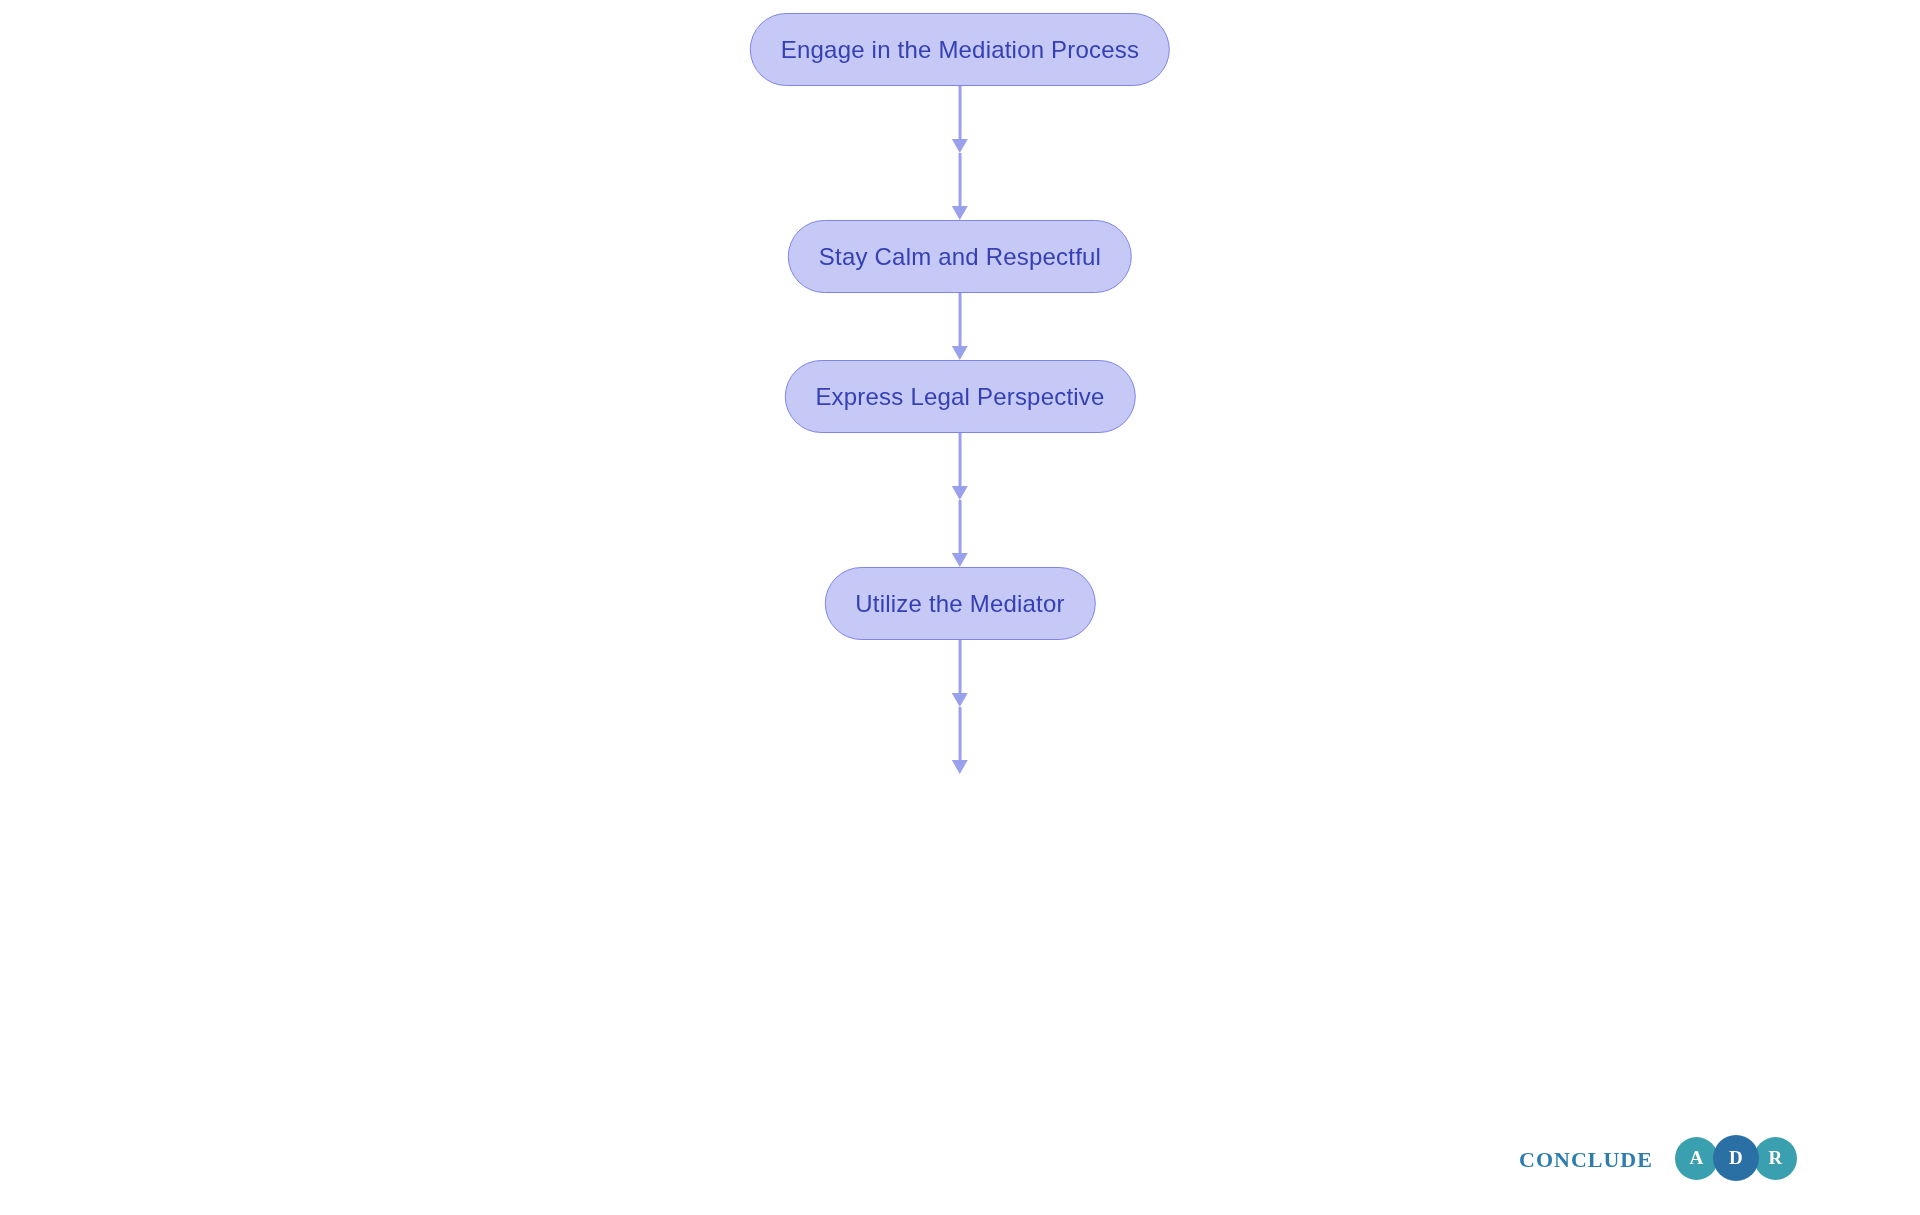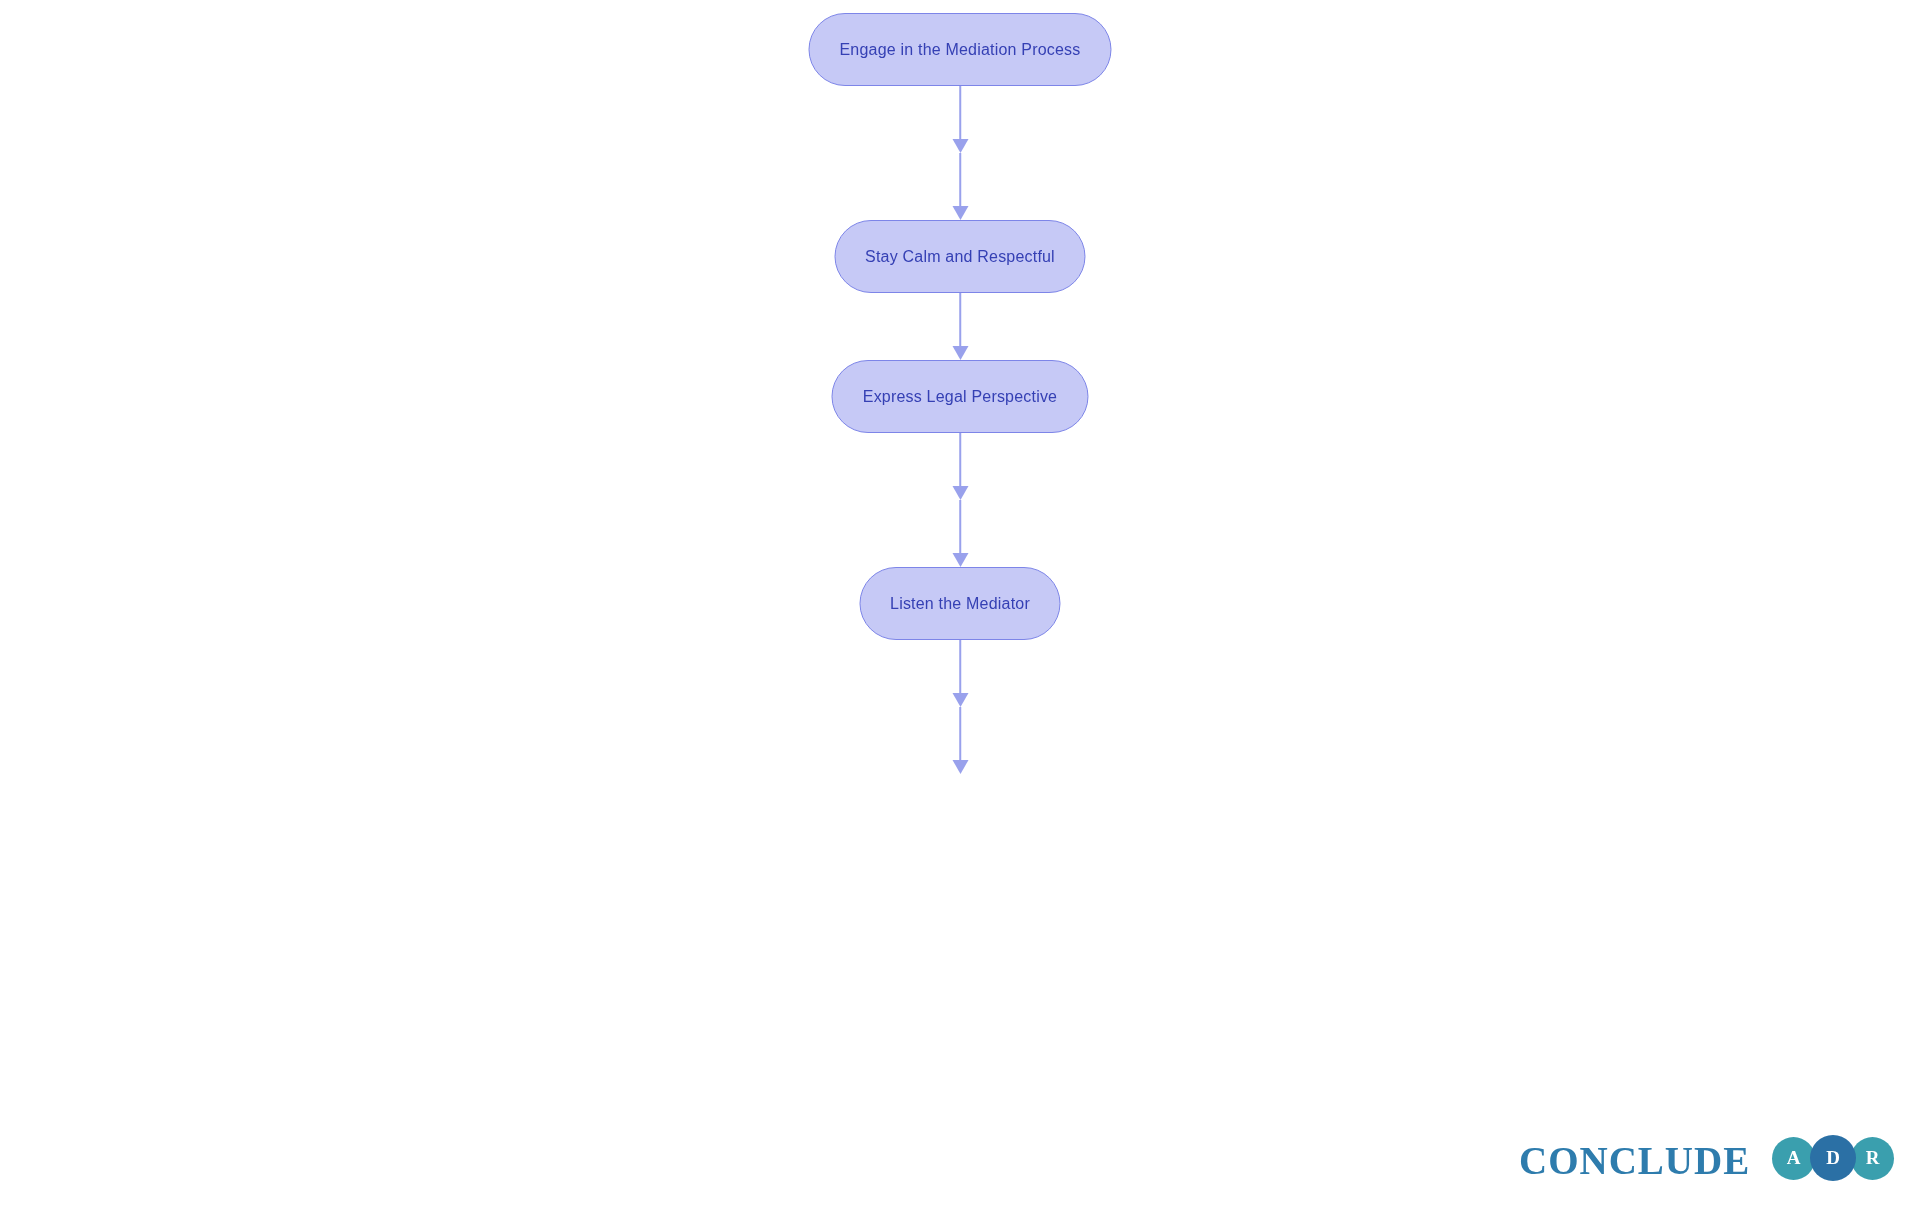--- a/index.html
+++ b/index.html
@@ -36,21 +36,21 @@
     background:var(--node-fill);
     border:1.5px solid var(--node-border);
     display:flex;
     align-items:center;
     justify-content:center;
     padding:0 30px;
     white-space:nowrap;
   }
   .node span{
     color:var(--node-text);
-    font-size:16px;
+    font-size:24px;
     letter-spacing:0.2px;
   }
   .arrow{
     height:67px;
     width:18px;
     position:relative;
     flex:none;
   }
   .arrow-line{
     position:absolute;
@@ -76,21 +76,21 @@
     position:absolute;
     left:1519px;
     top:1135px;
     height:46px;
     display:flex;
     align-items:center;
   }
   .wordmark{
     font-family:"Liberation Serif", serif;
     font-weight:bold;
-    font-size:39px;
+    font-size:22px;
     letter-spacing:1px;
     color:var(--wordmark);
     margin-right:22px;
     transform:translateY(2px);
   }
   .badges{
     display:flex;
     align-items:center;
     height:46px;
   }
@@ -155,21 +155,21 @@
     <span class="arrow-head"></span>
   </div>
 
 
   <div class="arrow">
     <span class="arrow-line"></span>
     <span class="arrow-head"></span>
   </div>
 
   <div class="node">
-    <span>Listen the Mediator</span>
+    <span>Utilize the Mediator</span>
   </div>
 
   <div class="arrow">
     <span class="arrow-line"></span>
     <span class="arrow-head"></span>
   </div>
 
 
   <div class="arrow">
     <span class="arrow-line"></span>

